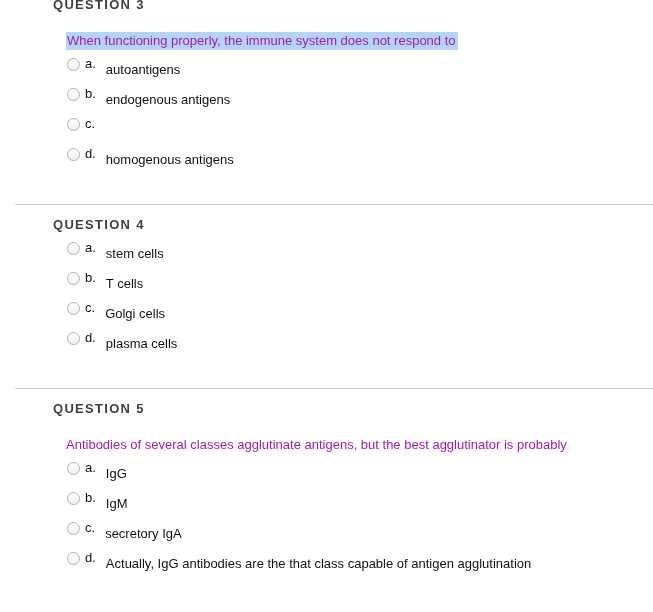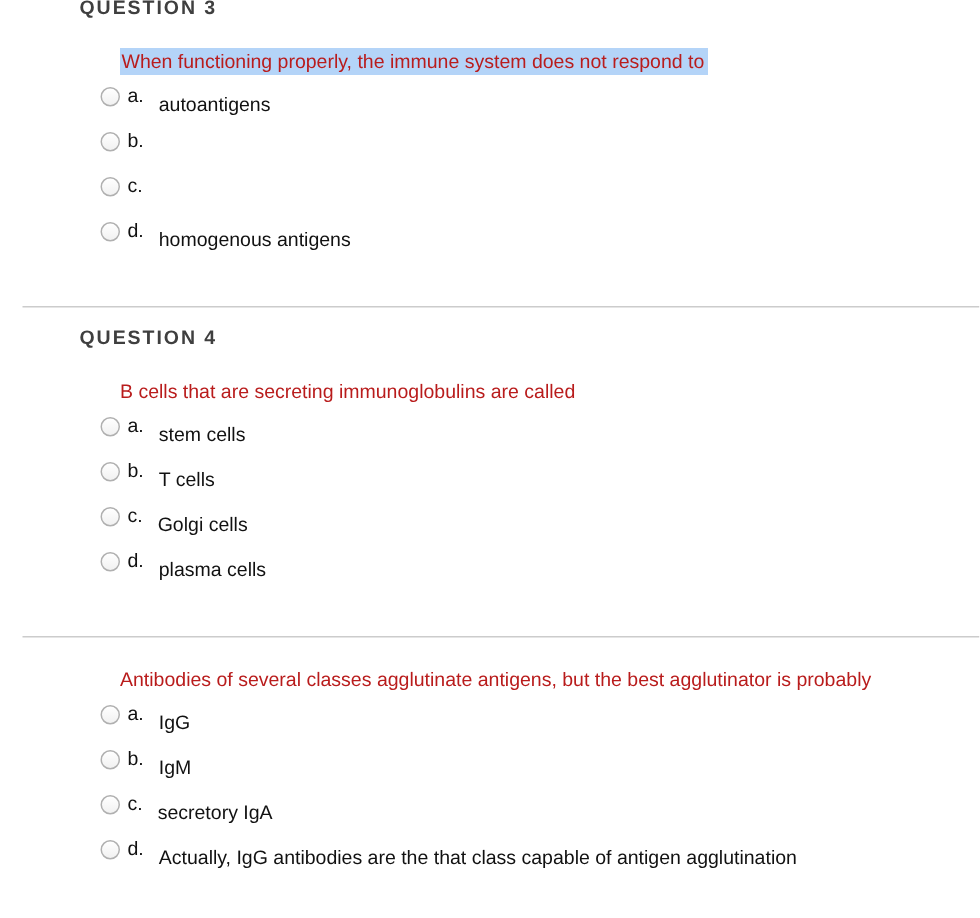--- a/index.html
+++ b/index.html
@@ -22,24 +22,24 @@
   }
   .q-header {
     margin: 0;
     font-size: 13px;
     font-weight: bold;
     letter-spacing: 1.3px;
     color: #3f3f3f;
     line-height: 16px;
   }
   .q-text {
-    margin: 20px 0 0 27px;
+    margin: 20px 0 0 13px;
     font-size: 13px;
     line-height: 16px;
-    color: #b91c1c;
+    color: #a21caf;
   }
   .q-text .highlight {
     background: #b4d4f8;
     padding: 1px 2px 2px 1px;
   }
   .options {
     margin: 8px 0 0 14px;
   }
   .option {
     display: flex;
@@ -86,38 +86,38 @@
   <p class="q-text"><span class="highlight">When functioning properly, the immune system does not respond to</span></p>
   <div class="options">
     <div class="option">
       <span class="radio"></span>
       <span class="letter">a.</span>
       <span class="answer">autoantigens</span>
     </div>
     <div class="option">
       <span class="radio"></span>
       <span class="letter">b.</span>
+      <span class="answer">endogenous antigens</span>
     </div>
     <div class="option">
       <span class="radio"></span>
       <span class="letter">c.</span>
     </div>
     <div class="option">
       <span class="radio"></span>
       <span class="letter">d.</span>
       <span class="answer">homogenous antigens</span>
     </div>
   </div>
 </section>
 
 <hr class="divider">
 
 <section class="question-block">
   <h2 class="q-header">QUESTION 4</h2>
-  <p class="q-text">B cells that are secreting immunoglobulins are called</p>
   <div class="options">
     <div class="option">
       <span class="radio"></span>
       <span class="letter">a.</span>
       <span class="answer">stem cells</span>
     </div>
     <div class="option">
       <span class="radio"></span>
       <span class="letter">b.</span>
       <span class="answer">T cells</span>
@@ -131,20 +131,21 @@
       <span class="radio"></span>
       <span class="letter">d.</span>
       <span class="answer">plasma cells</span>
     </div>
   </div>
 </section>
 
 <hr class="divider">
 
 <section class="question-block">
+  <h2 class="q-header">QUESTION 5</h2>
   <p class="q-text">Antibodies of several classes agglutinate antigens, but the best agglutinator is probably</p>
   <div class="options">
     <div class="option">
       <span class="radio"></span>
       <span class="letter">a.</span>
       <span class="answer">IgG</span>
     </div>
     <div class="option">
       <span class="radio"></span>
       <span class="letter">b.</span>

